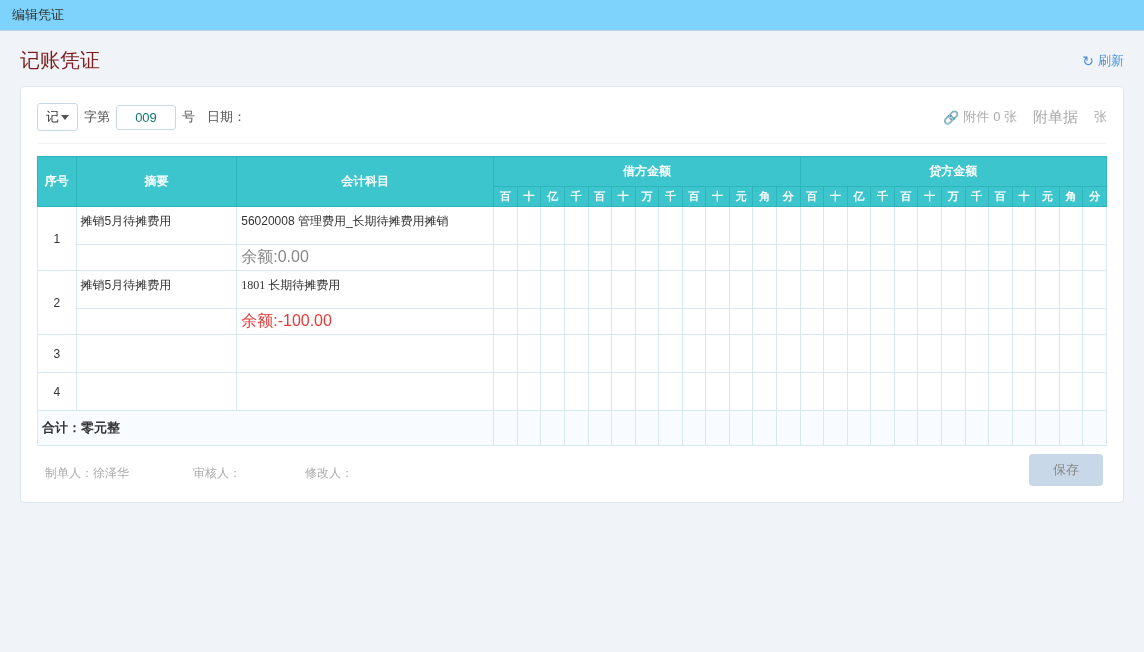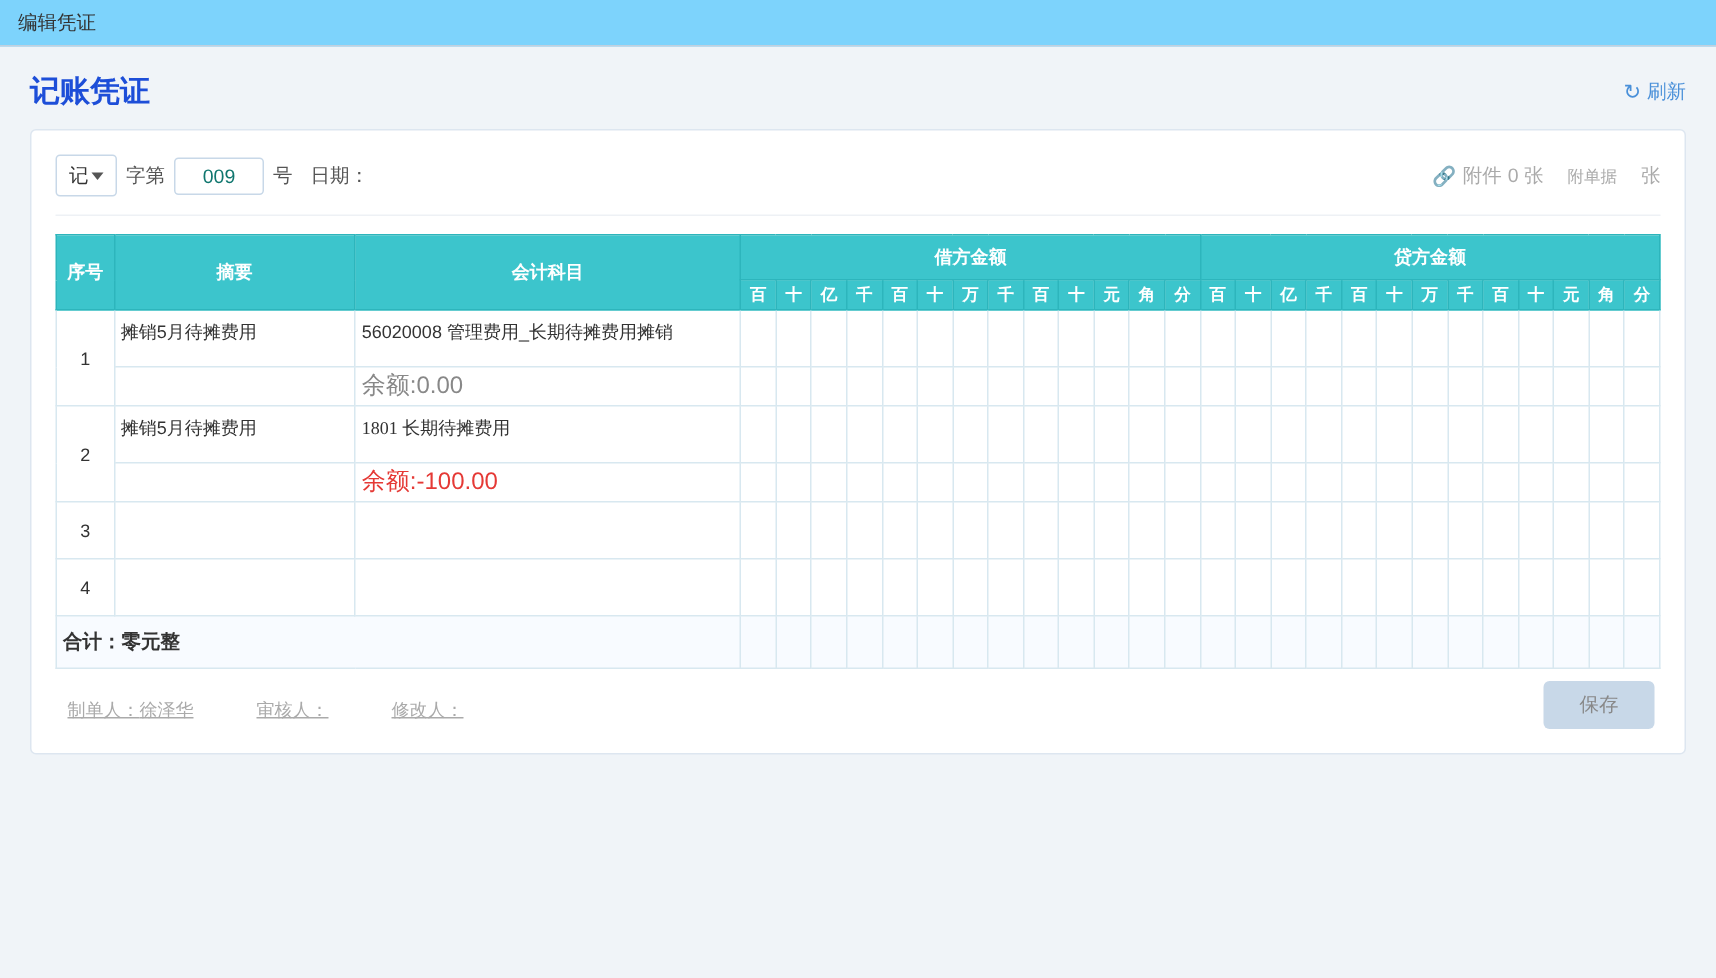--- a/index.html
+++ b/index.html
@@ -32,22 +32,22 @@
       overflow: auto;
     }
     .page-header {
       display: flex;
       justify-content: space-between;
       align-items: center;
       margin-bottom: 12px;
     }
     .page-title {
       font-size: 20px;
-      font-weight: bold;
-      color: #1d4ed8;
+      font-weight: normal;
+      color: #7f1d1d;
     }
     .refresh-btn {
       display: flex;
       align-items: center;
       gap: 4px;
       color: #4a90d9;
       cursor: pointer;
       font-size: 13px;
       background: none;
       border: none;
@@ -114,21 +114,21 @@
     }
     .attach-link {
       color: #aaa;
       font-size: 13px;
       display: flex;
       align-items: center;
       gap: 4px;
     }
     .voucher-link {
       color: #aaa;
-      font-size: 11px;
+      font-size: 15px;
     }
     .zhang-label {
       color: #aaa;
       font-size: 13px;
     }
     
     .voucher-table {
       width: 100%;
       border-collapse: collapse;
       font-size: 12px;
@@ -188,25 +188,24 @@
     .total-row td {
       background: #f8fbff;
       padding: 8px 4px;
       font-size: 13px;
       font-weight: bold;
       color: #333;
     }
     .footer-row {
       display: flex;
       align-items: center;
-      gap: 42px;
+      gap: 64px;
       padding: 10px 4px 4px;
       color: #aaa;
       font-size: 12px;
-      text-decoration: underline;
     }
     .save-btn {
       float: right;
       background: #c8d8e8;
       border: none;
       border-radius: 4px;
       padding: 7px 24px;
       color: #888;
       font-size: 13px;
       cursor: pointer;

